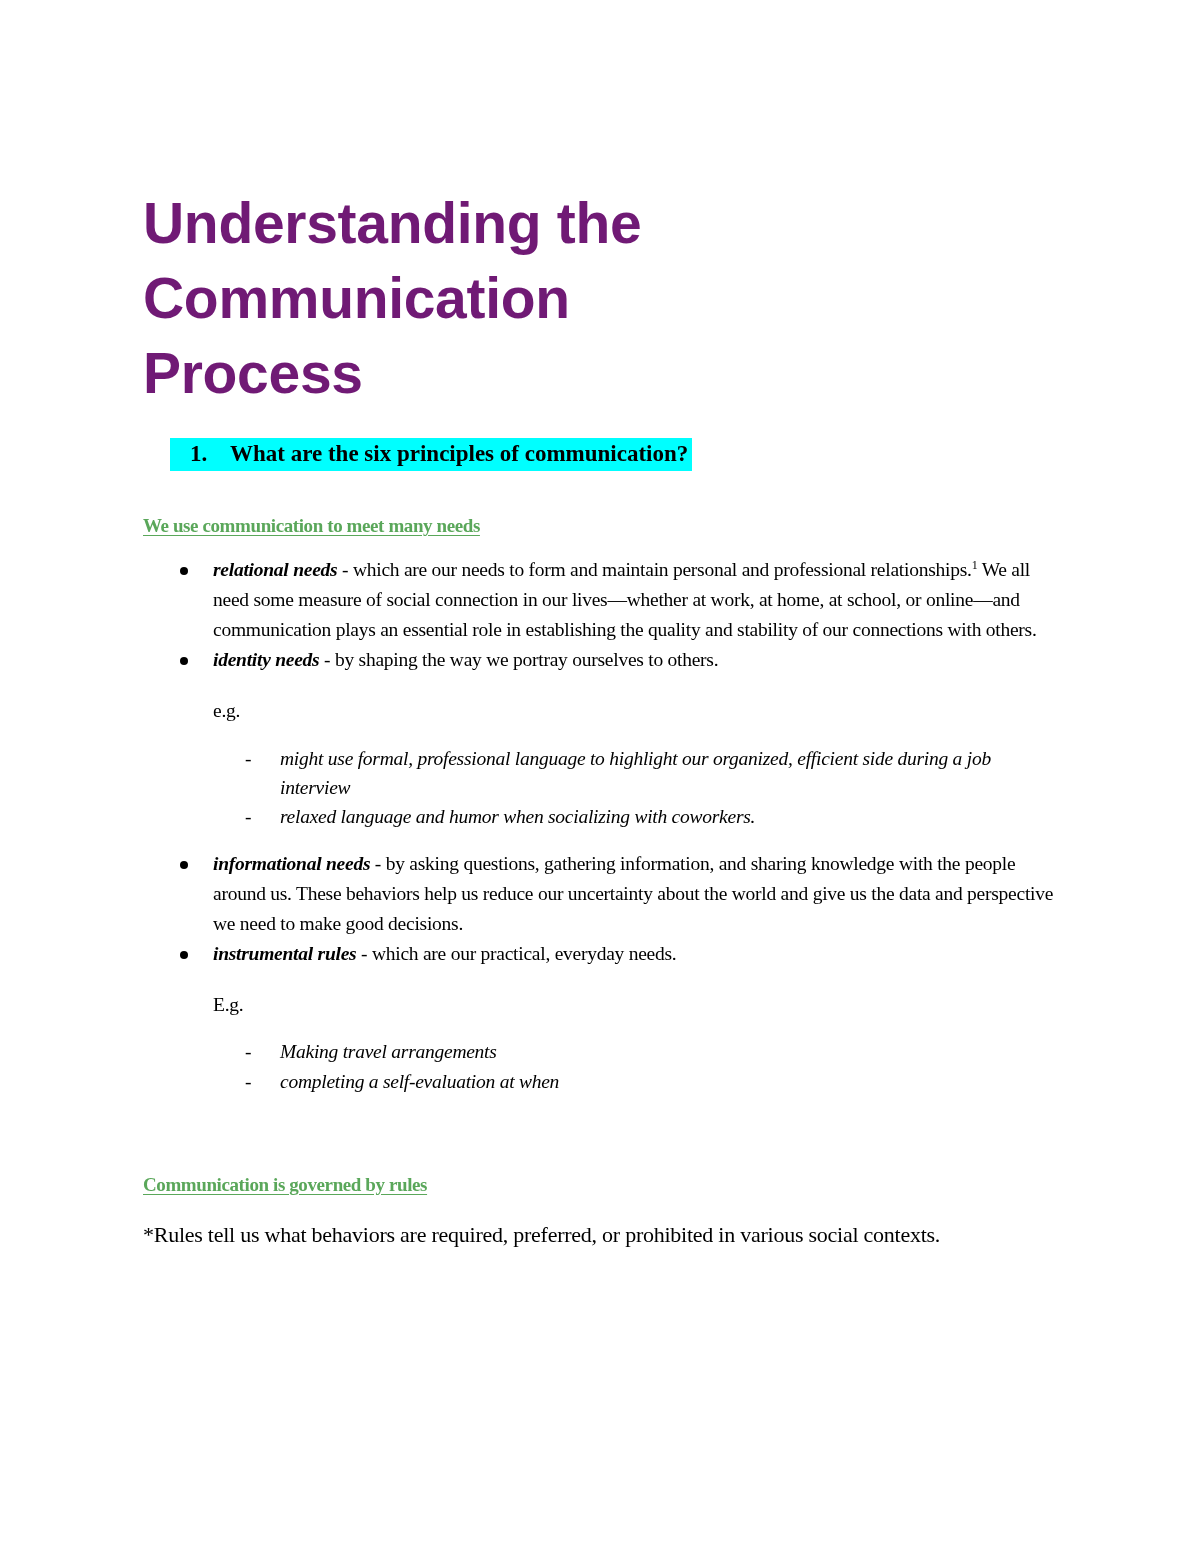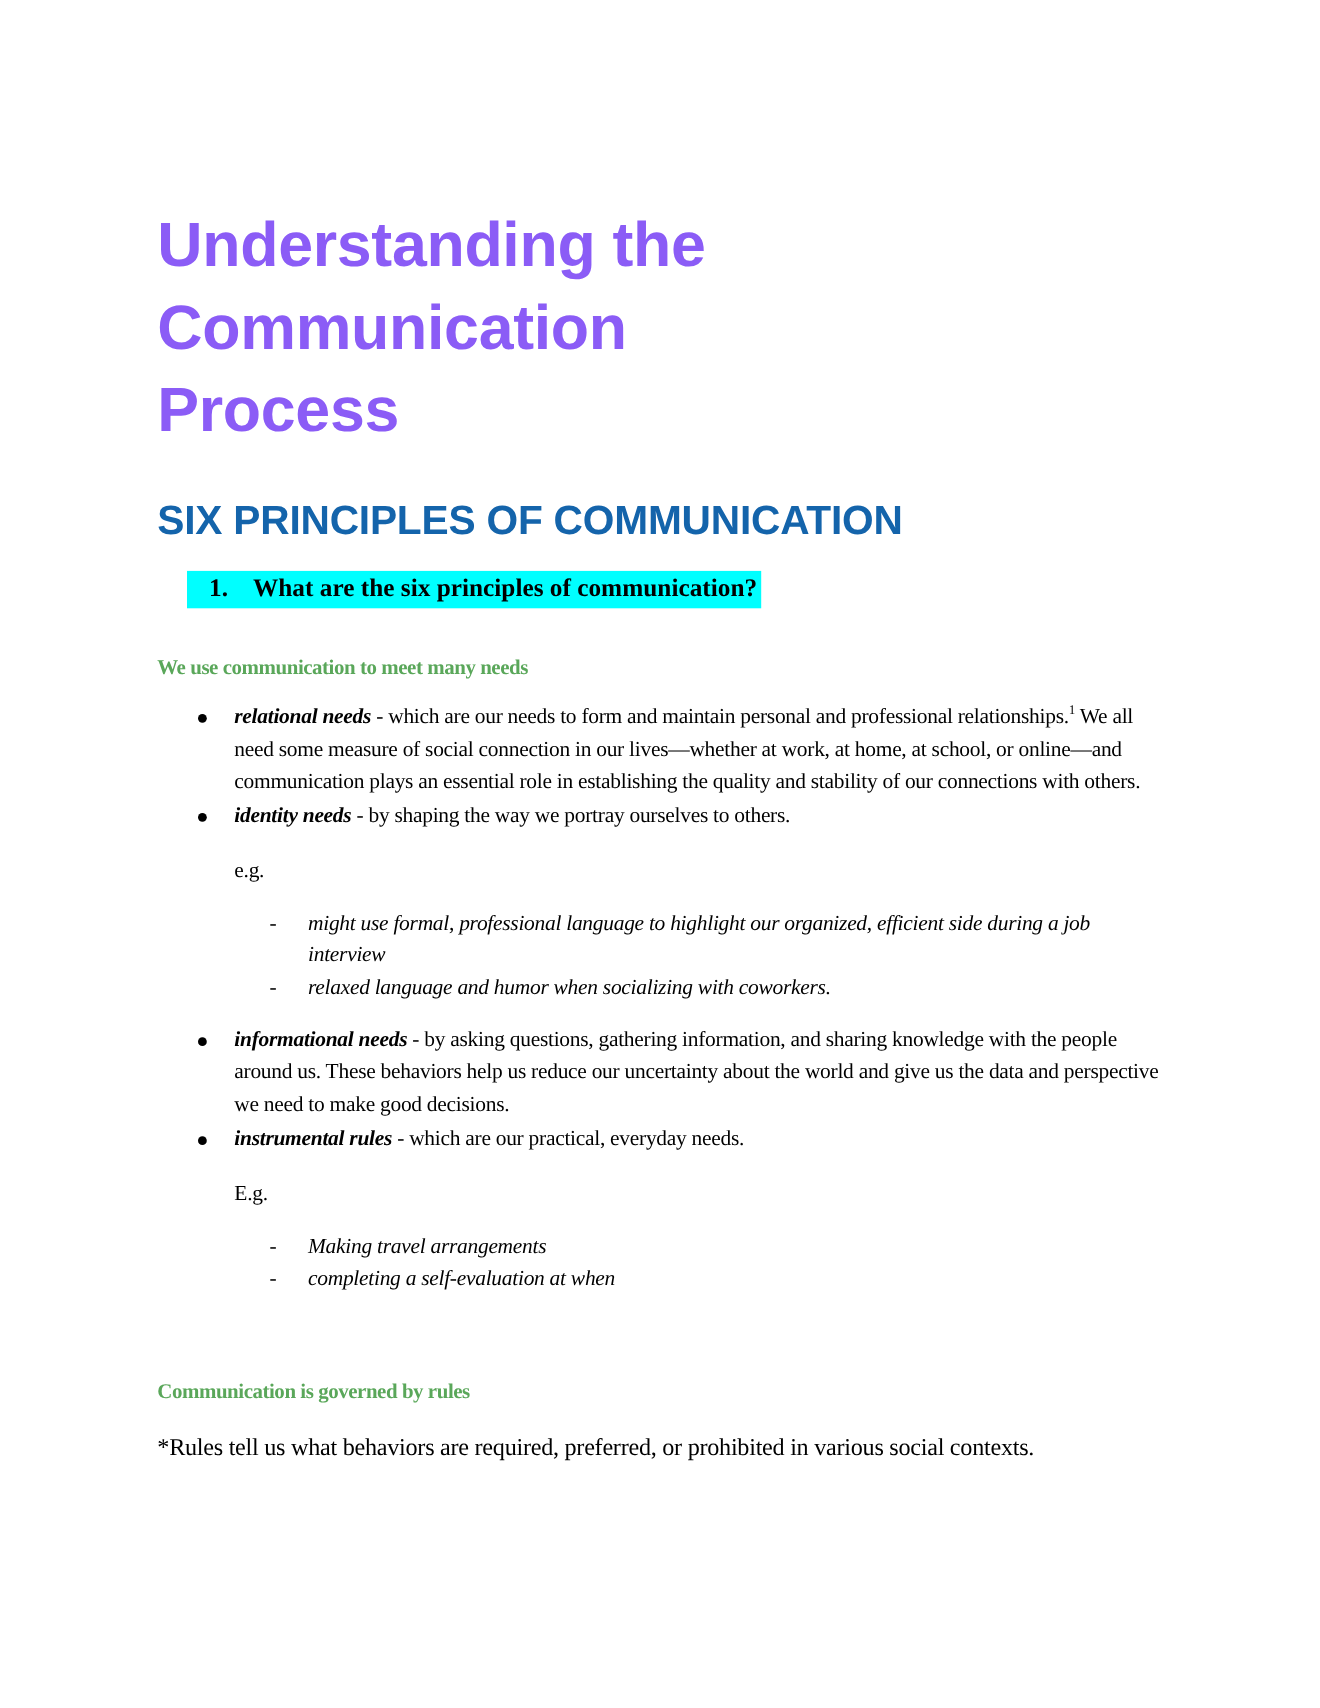--- a/index.html
+++ b/index.html
@@ -30,21 +30,21 @@
   }
 
   
   .doc-title {
     margin: 0;
     padding-top: 186px;
     font-family: "Liberation Sans", "DejaVu Sans", sans-serif;
     font-weight: bold;
     font-size: 57px;
     line-height: 1.32;
-    color: #8b5cf6;
+    color: #701a75;
     letter-spacing: -0.3px;
     max-width: 760px;
   }
   .doc-title .tline { display: block; }
 
   
   .section-heading {
     margin: 0;
     padding-top: 40px;
     font-family: "Liberation Sans", "DejaVu Sans", sans-serif;
@@ -81,20 +81,21 @@
     width: 40px;
   }
 
   
   .green-head {
     margin: 0;
     font-family: "Liberation Serif", "DejaVu Serif", serif;
     font-weight: bold;
     font-size: 19px;
     color: #5aa75a;
+    text-decoration: underline;
     text-underline-offset: 3px;
     letter-spacing: -0.4px;
   }
   .green-head.first { padding-top: 44px; }
   .green-head.rules { padding-top: 78px; }
 
   
   ul.bullets {
     margin: 0;
     padding: 18px 0 0 0;
@@ -171,21 +172,20 @@
 
 <div class="page">
   <div class="content">
 
     <h1 class="doc-title">
       <span class="tline">Understanding the</span>
       <span class="tline">Communication</span>
       <span class="tline">Process</span>
     </h1>
 
-    <h2 class="section-heading">SIX PRINCIPLES OF COMMUNICATION</h2>
 
     <ol class="numbered-list">
       <li class="numbered-item"><span class="hl-wrap"><span class="num-marker">1.</span><span>What are the six principles of communication?</span></span></li>
     </ol>
 
     <p class="green-head first">We use communication to meet many needs</p>
 
     <ul class="bullets">
       <li class="bullet">
         <span class="term">relational needs</span><span> - </span><span> which are our needs to form and maintain personal and professional relationships.</span><sup class="fn">1</sup><span> We all need some measure of social connection in our lives—whether at work, at home, at school, or online—and communication plays an essential role in establishing the quality and stability of our connections with others.</span>

